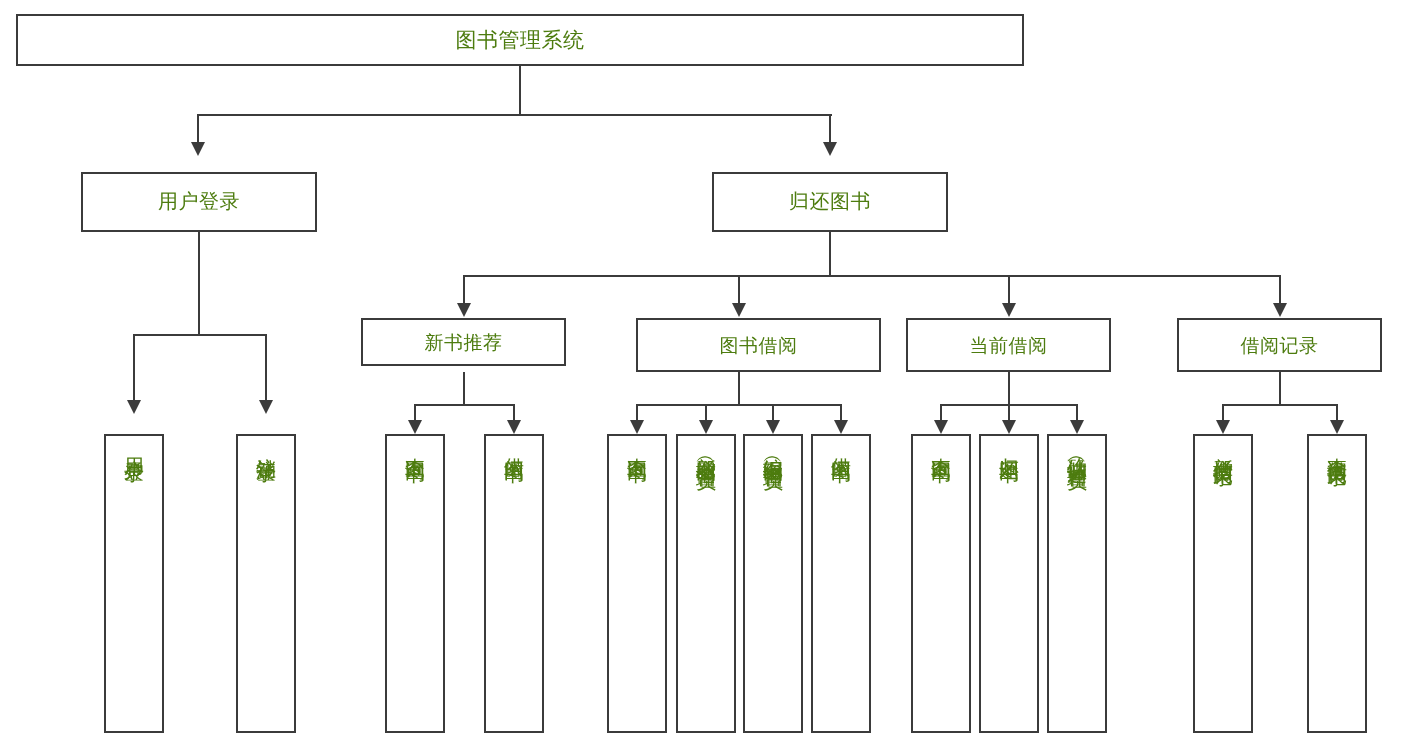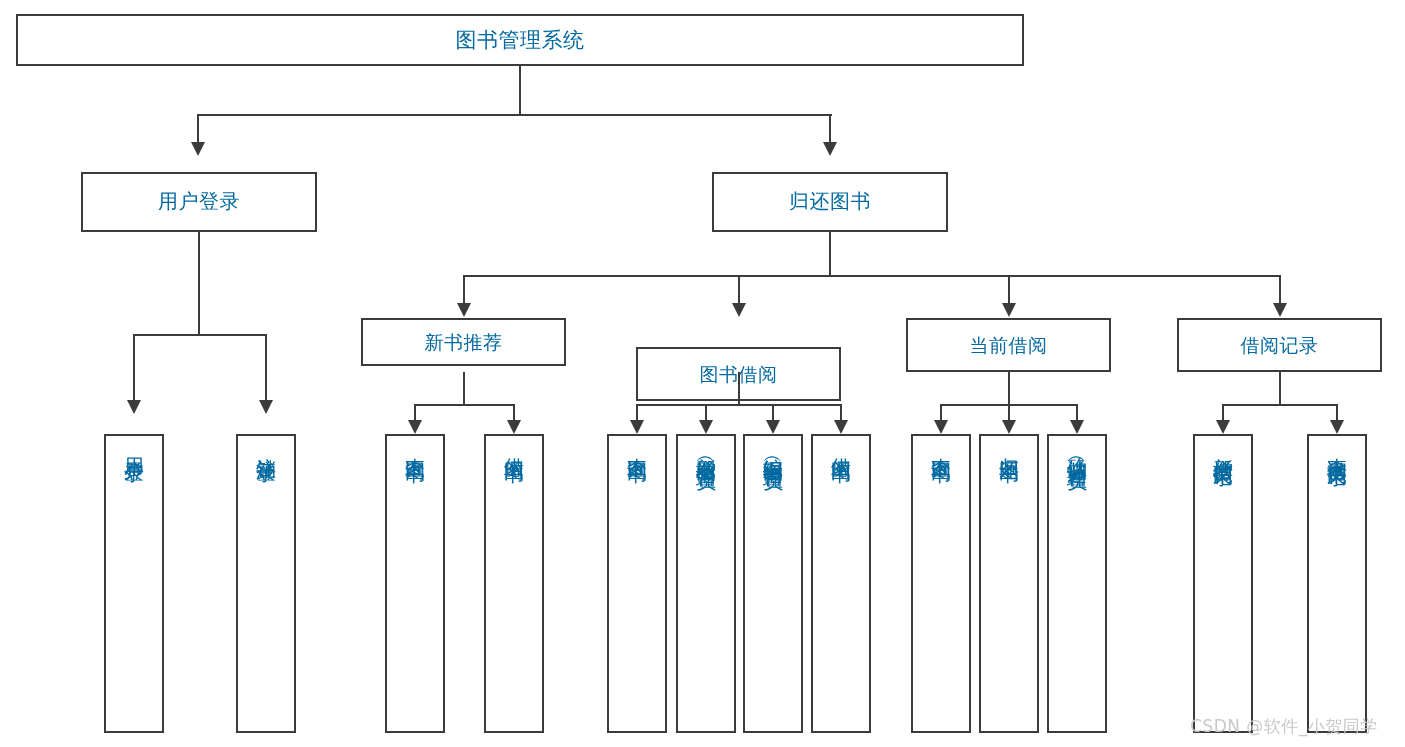--- a/index.html
+++ b/index.html
@@ -20,21 +20,21 @@
   }
   
   .node {
     position: absolute;
     box-sizing: border-box;
     border: 2px solid #3b3b3b;
     background: #ffffff;
     display: flex;
     align-items: center;
     justify-content: center;
-    color: #0369a1;
+    color: #4d7c0f;
     letter-spacing: 0.5px;
   }
   .node .lbl {
     display: block;
     text-align: center;
     line-height: 1.18;
     white-space: nowrap;
   }
   .node.h .lbl {
     writing-mode: horizontal-tb;
@@ -120,21 +120,21 @@
   <div class="vline" style="left:738px; top:275px; width:2px; height:30px;"></div>
   <div class="arrow" style="left:732px; top:303px;"></div>
   <div class="vline" style="left:1008px; top:275px; width:2px; height:30px;"></div>
   <div class="arrow" style="left:1002px; top:303px;"></div>
   <div class="vline" style="left:1279px; top:275px; width:2px; height:30px;"></div>
   <div class="arrow" style="left:1273px; top:303px;"></div>
 
   <div class="node h lvl3" style="left:361px; top:318px; width:205px; height:48px;">
     <span class="lbl">新书推荐</span>
   </div>
-  <div class="node h lvl3" style="left:636px; top:318px; width:205px; height:54px;margin-top:29px;">
+  <div class="node h lvl3" style="left:636px; top:318px; width:245px; height:54px;">
     <span class="lbl">图书借阅</span>
   </div>
   <div class="node h lvl3" style="left:906px; top:318px; width:205px; height:54px;">
     <span class="lbl">当前借阅</span>
   </div>
   <div class="node h lvl3" style="left:1177px; top:318px; width:205px; height:54px;">
     <span class="lbl">借阅记录</span>
   </div>
 
   <div class="vline" style="left:463px; top:372px; width:2px; height:33px;"></div>
@@ -208,15 +208,14 @@
     <span class="lbl">确认归还（管理员）</span>
   </div>
 
   <div class="node v leaf" style="left:1193px; top:434px; width:60px; height:299px;">
     <span class="lbl">新增借阅记录</span>
   </div>
   <div class="node v leaf" style="left:1307px; top:434px; width:60px; height:299px;">
     <span class="lbl">查询借阅记录</span>
   </div>
 
-  <div id="watermark" style="left:1190px; top:715px;">CSDN @软件_小贺同学</div>
 
 </div>
 
 </body></html>

